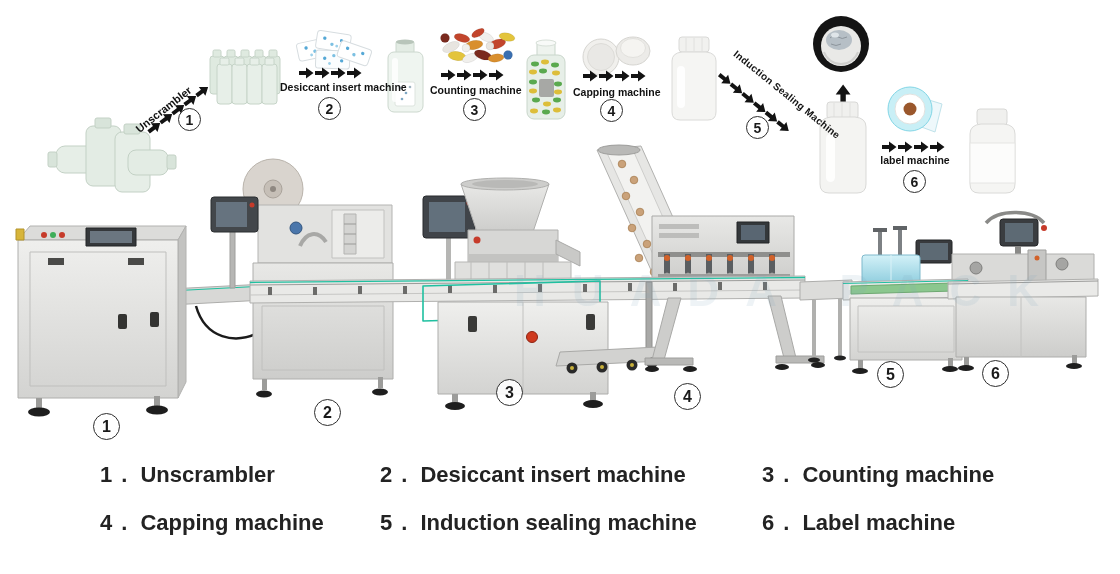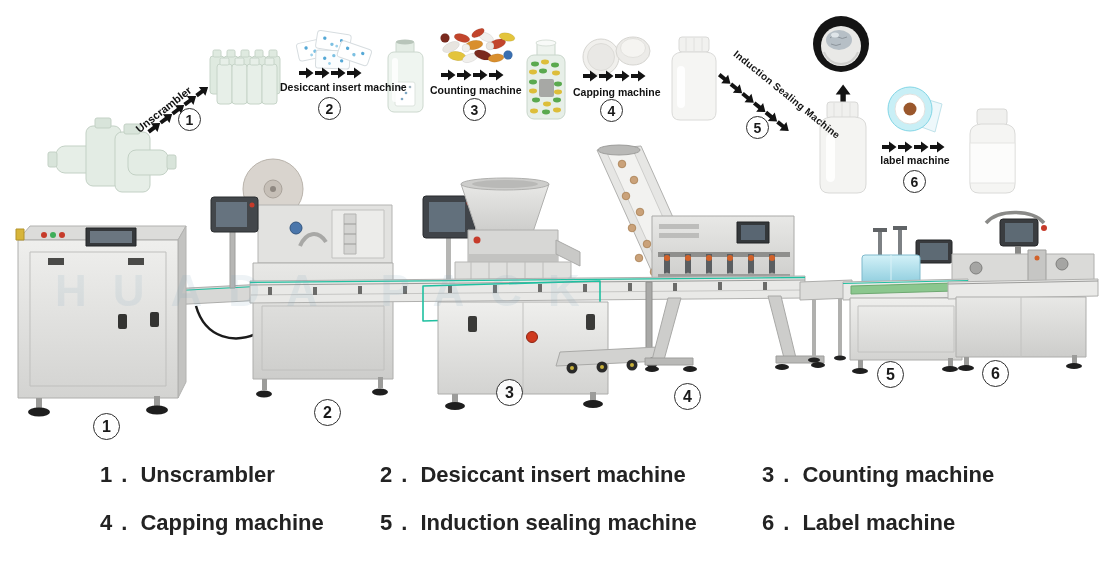--- a/index.html
+++ b/index.html
@@ -7,21 +7,21 @@
           font-family:"Liberation Sans", sans-serif;}
   .art{position:absolute;left:0;top:0;width:1120px;height:574px;}
   .overlay{position:absolute;left:0;top:0;width:1120px;height:574px;pointer-events:none;}
   .flow-label{position:absolute;font-size:10.5px;font-weight:700;color:#121212;text-align:center;white-space:nowrap;}
   .rot1{transform:rotate(-38deg);transform-origin:left center;font-size:11px;}
   .rot5{transform:rotate(39deg);transform-origin:left center;font-size:10px;letter-spacing:.3px;}
   .cnum{position:absolute;width:23px;height:23px;border:1.7px solid #2e2e2e;border-radius:50%;
         display:flex;align-items:center;justify-content:center;font-size:14px;font-weight:700;
         color:#1a1a1a;background:rgba(255,255,255,.9);box-sizing:border-box;}
   .cnum.big{width:27px;height:27px;font-size:16px;}
-  .watermark{position:absolute;left:55px;top:266px;width:1010px;text-align:left;font-size:44px;
+  .watermark{position:absolute;left:55px;top:266px;width:1010px;text-align:right;font-size:44px;
              font-weight:700;letter-spacing:26px;color:#7fa6bd;opacity:.13;white-space:nowrap;}
   .legend-item{position:absolute;display:flex;align-items:baseline;font-size:22px;font-weight:700;color:#232323;}
   .legend-item .ln{margin-right:9px;}
   .legend-item .ld{margin-right:13px;font-weight:700;}
 </style>
 </head>
 <body>
 
 <div id="canvas">
 

